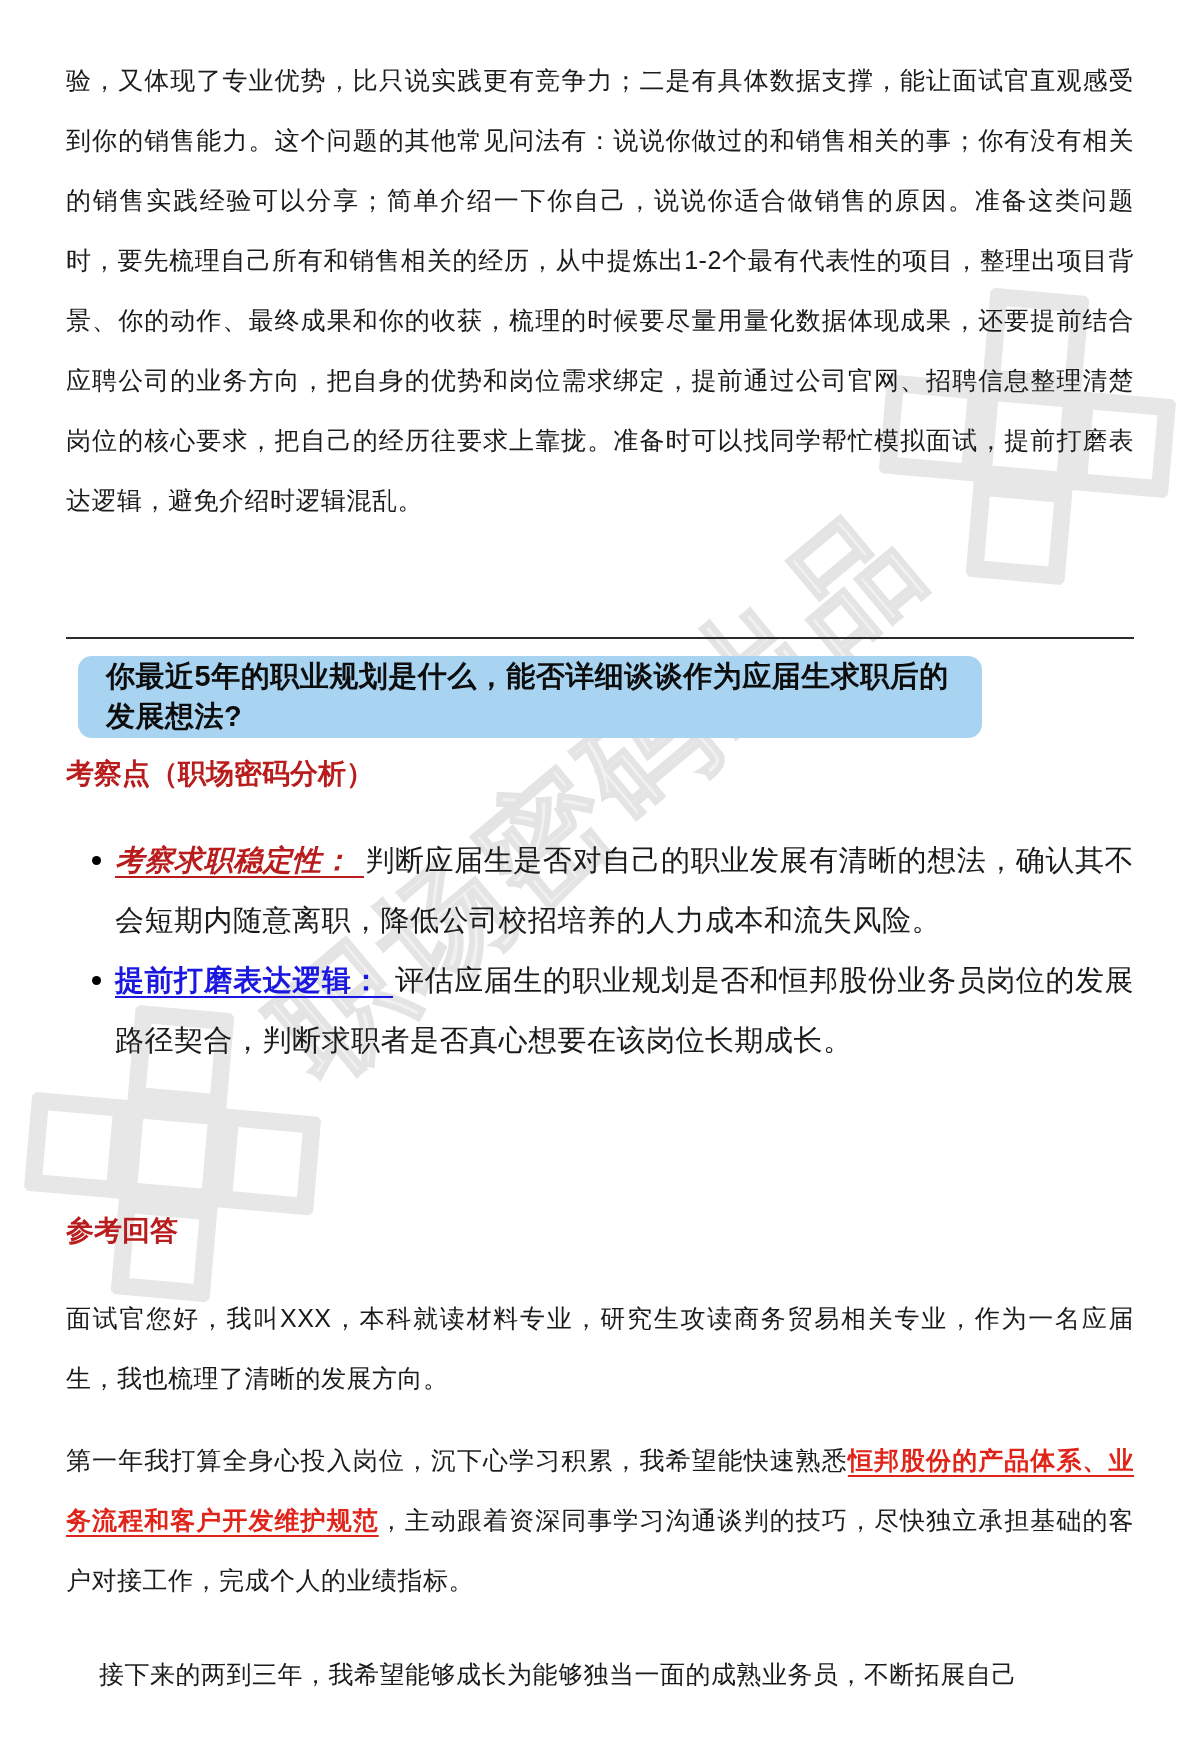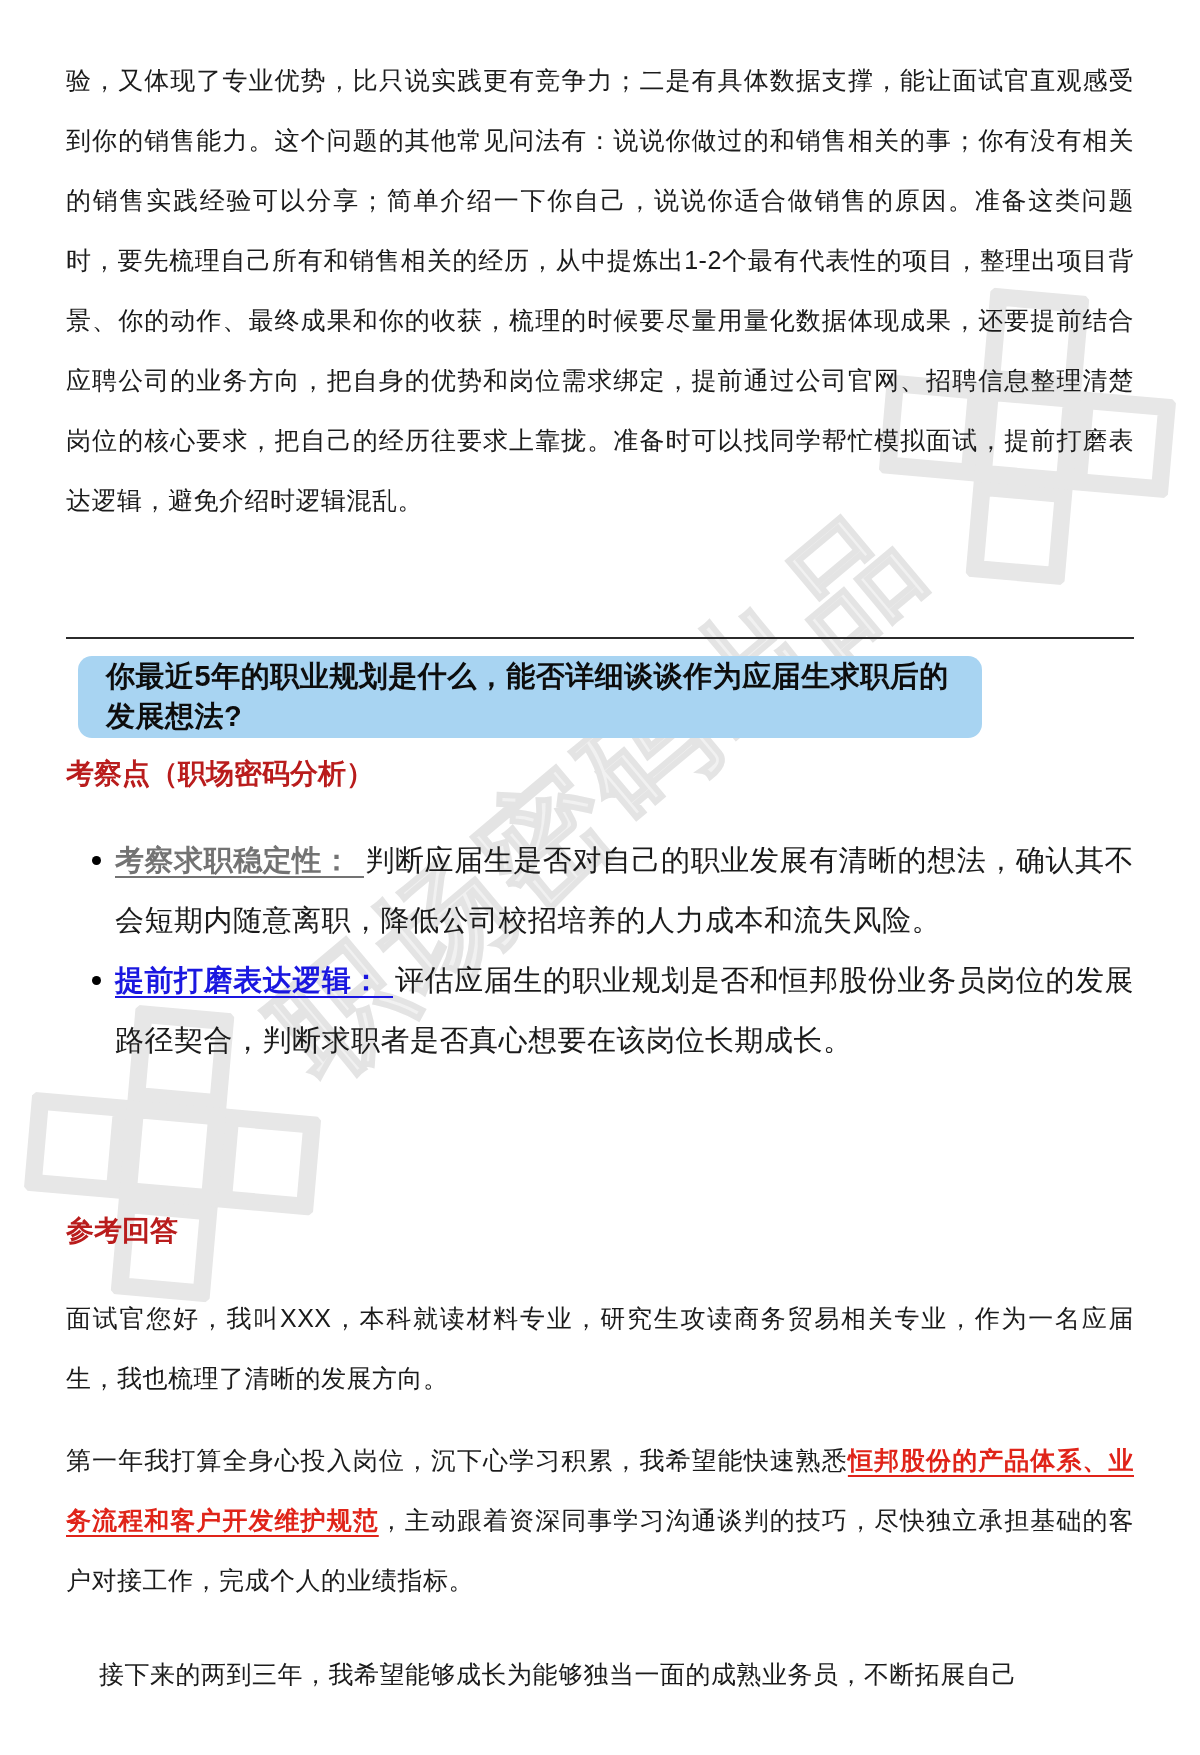--- a/index.html
+++ b/index.html
@@ -119,21 +119,21 @@
     height: 9px;
     border-radius: 50%;
     background: #000;
   }
   .point-lead {
     font-weight: 700;
     border-bottom: 2px solid currentColor;
     padding-right: 12px;
     margin-right: 2px;
   }
-  .lead-red   { color: #737373; }
+  .lead-red   { color: #b91c1c; font-style: italic; }
   .lead-blue  { color: #1a17e0; }
   .lead-green { color: #18901d; }
 
   .hl-red {
     color: #e02419;
     font-weight: 700;
     text-decoration: underline;
     text-decoration-thickness: 2px;
     text-underline-offset: 6px;
   }

